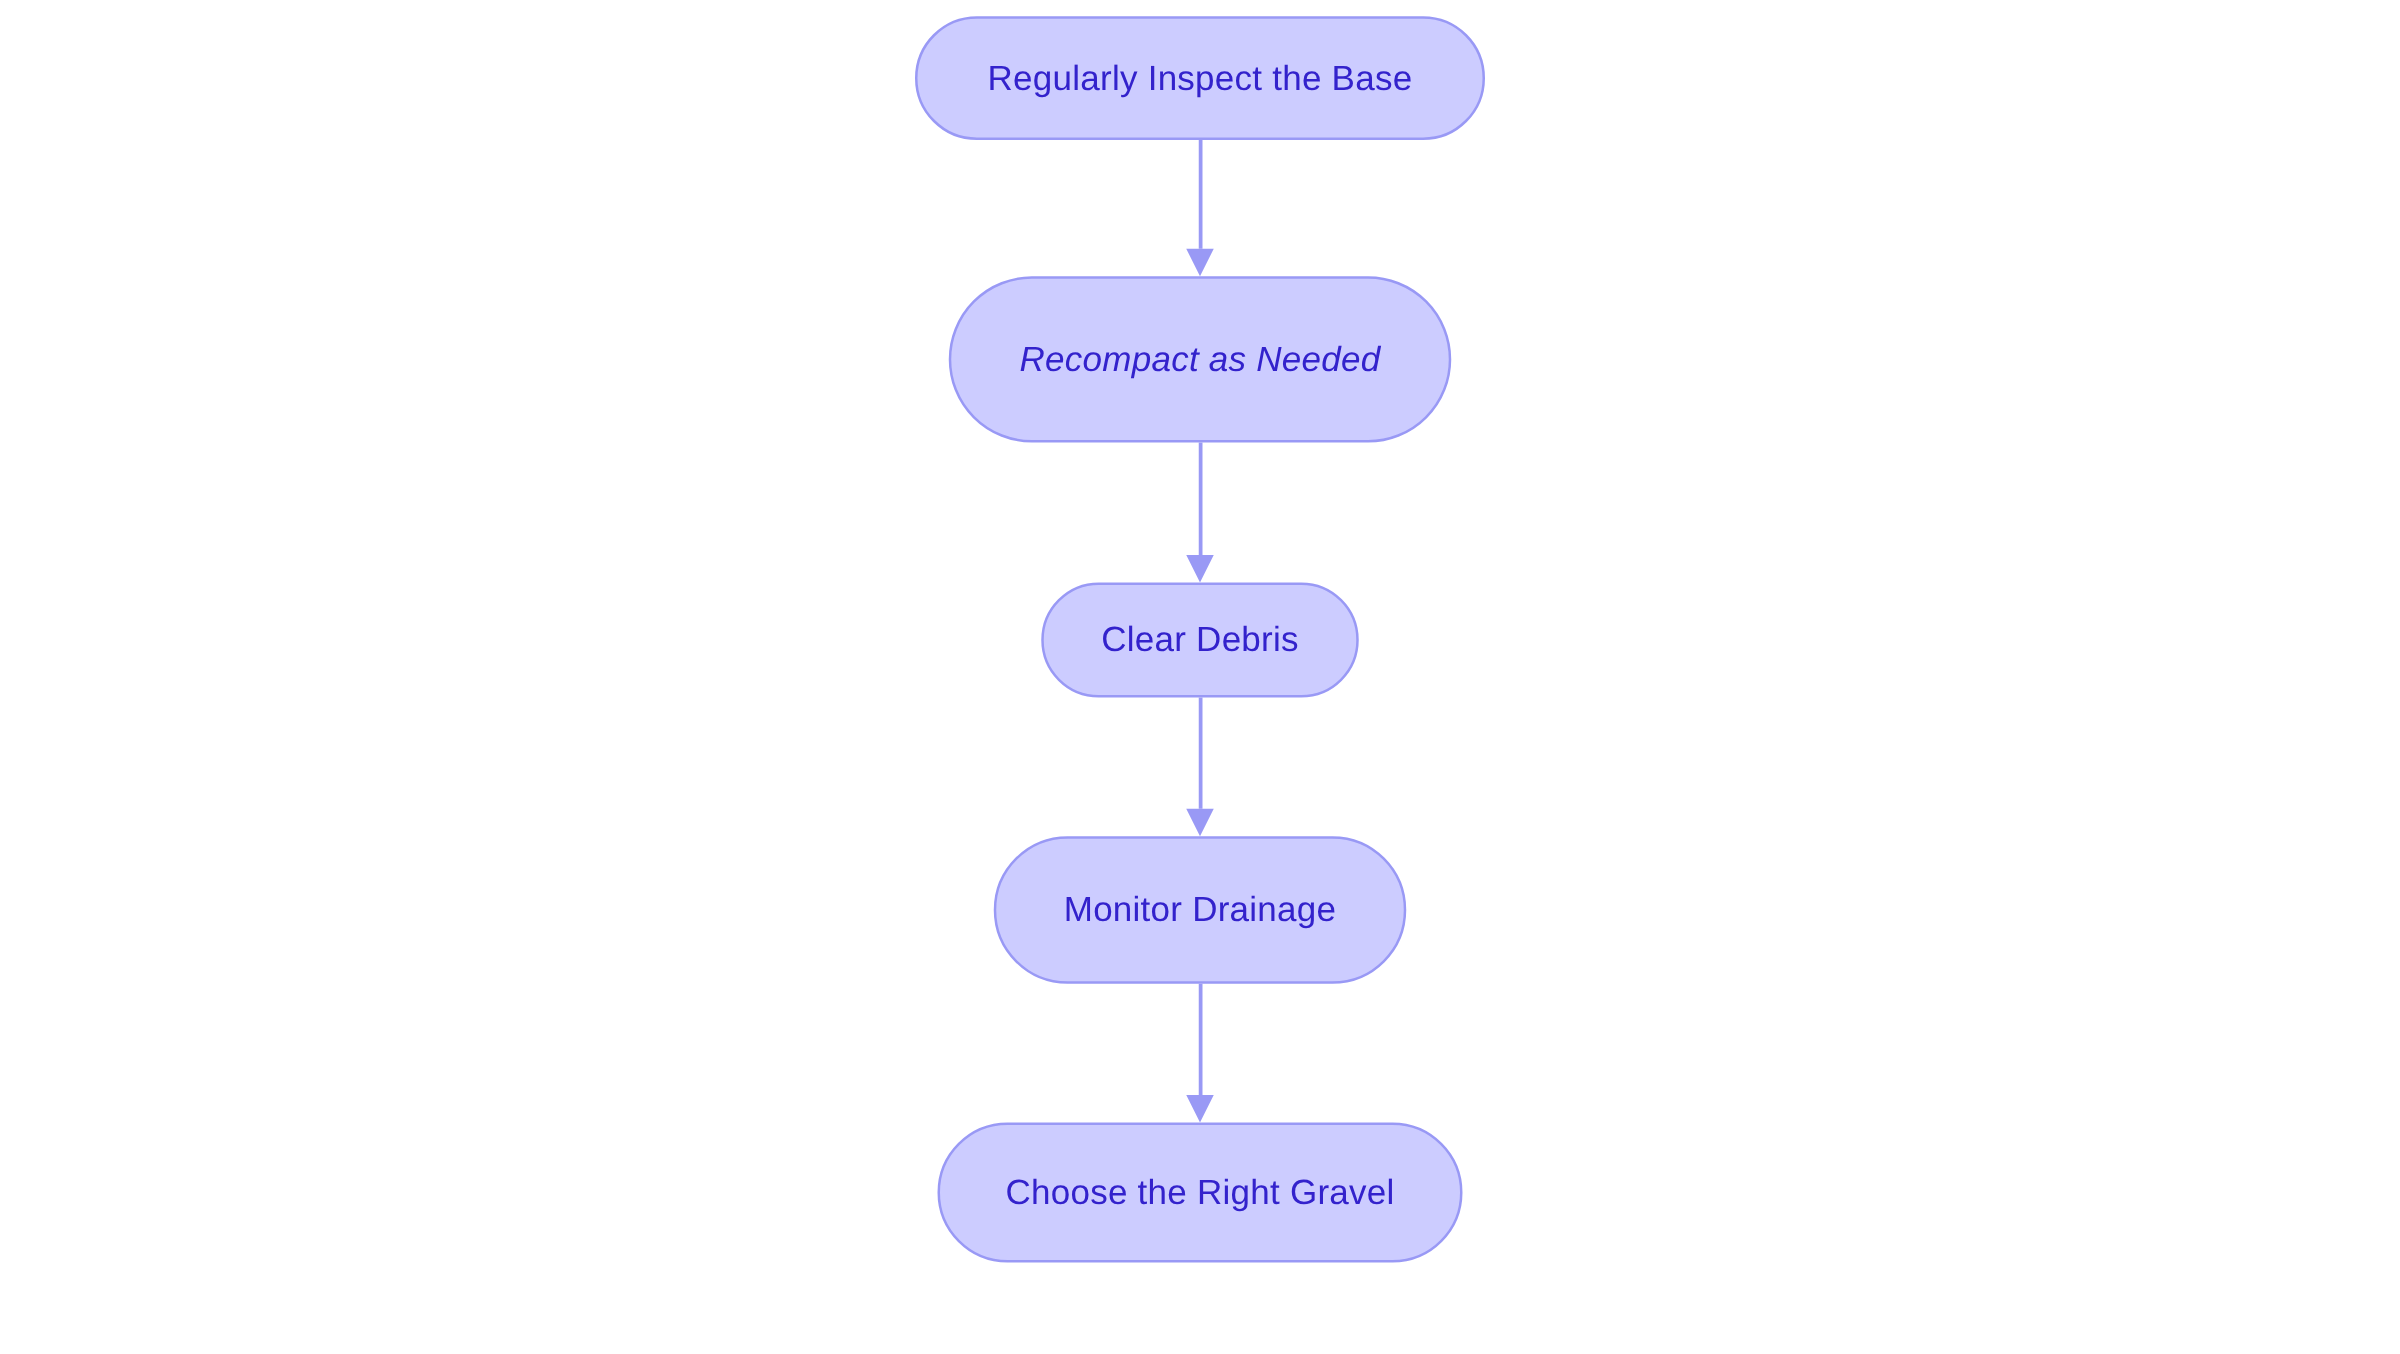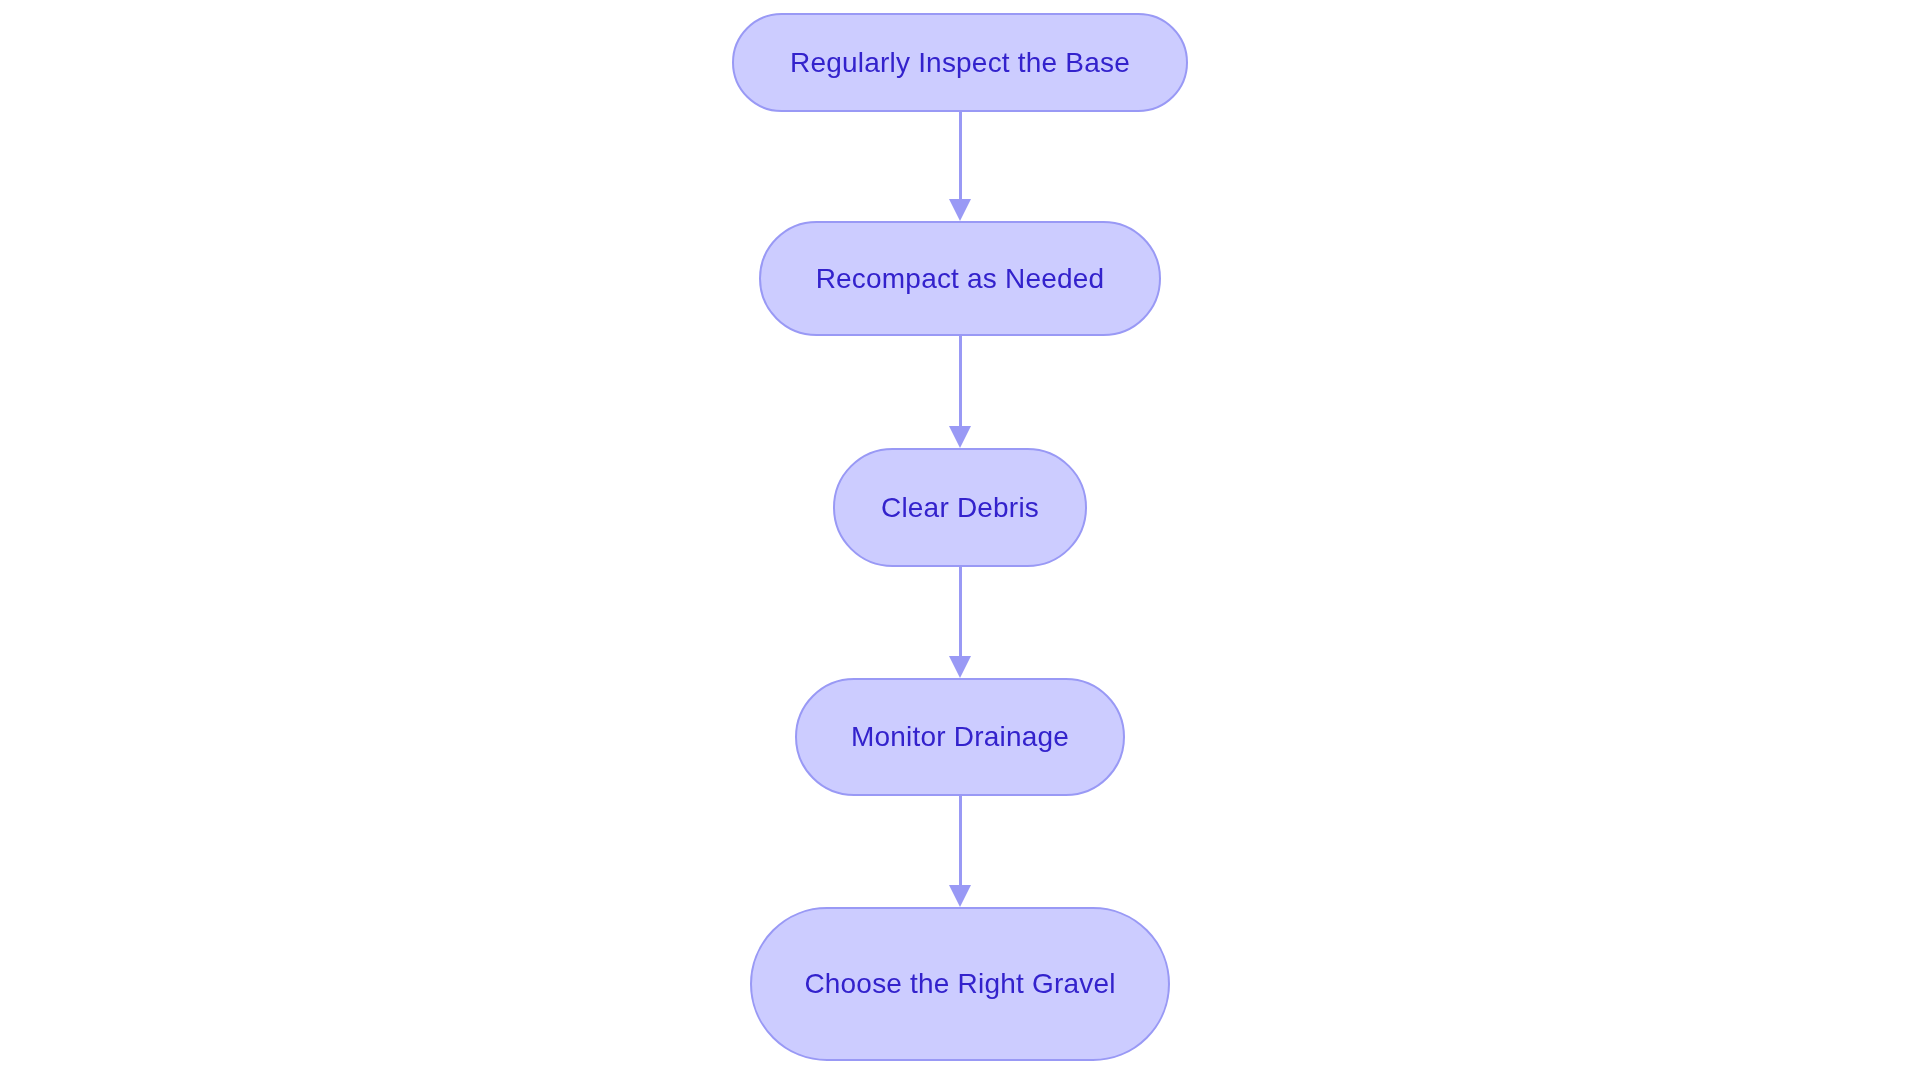--- a/index.html
+++ b/index.html
@@ -54,24 +54,24 @@
 
   .flow-node-label {
     color: #3322cc;
     font-size: 28px;
     line-height: 1;
     white-space: nowrap;
   }
 
   
   .node-h-125 { height: 99px; min-width: 456px; }
-  .node-h-117 { height: 115px; min-width: 402px; }
-  .node-h-124 { height: 119px; min-width: 254px; }
+  .node-h-117 { height: 133px; min-width: 402px; font-style: italic; }
+  .node-h-124 { height: 92px; min-width: 254px; }
   .node-h-118 { height: 118px; min-width: 330px; }
-  .node-h-122 { height: 154px; min-width: 420px; }
+  .node-h-122 { height: 112px; min-width: 420px; }
 
   .flow-connector {
     position: relative;
     width: 24px;
     display: flex;
     flex-direction: column;
     align-items: center;
     justify-content: flex-start;
   }
   .conn-h-109 { height: 109px; }

